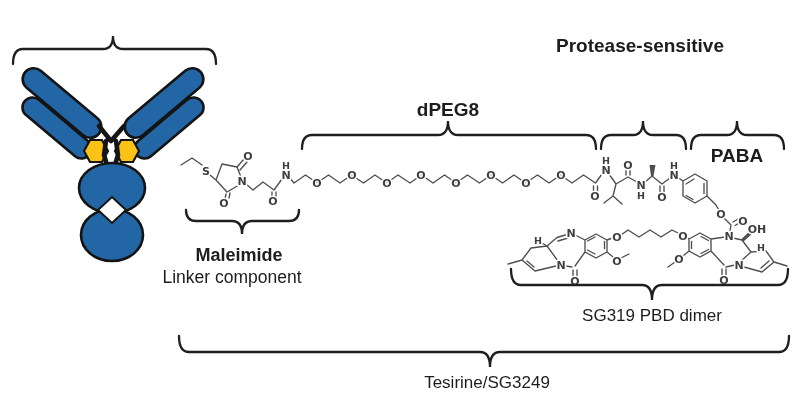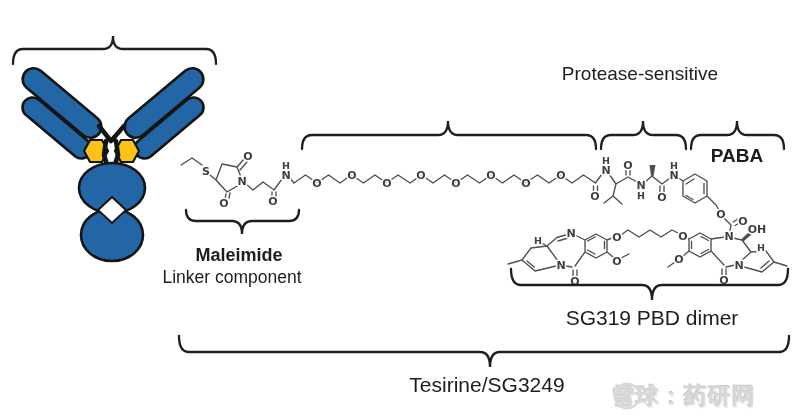--- a/index.html
+++ b/index.html
@@ -2,24 +2,24 @@
 <html style="--antibody-blue: #2366a5; --hinge-yellow: #fcc216; --outline-black: #141414; --bond-gray: #4f4f4f; --text-black: #1d1d1d; --brace-black: #1f1f1f; --watermark-gray: #d9d9d9;"><head>
 <meta charset="utf-8">
 <style>
   html,body{margin:0;padding:0;background:#fff;}
   #stage{position:relative;width:800px;height:417px;background:#fff;overflow:hidden;
          font-family:"Liberation Sans",sans-serif;color:var(--text-black,#1d1d1d);}
   #stage svg{position:absolute;left:0;top:0;}
   .label{position:absolute;transform:translateX(-50%);white-space:nowrap;color:var(--text-black,#1d1d1d);}
   .lbl-cd19{font-size:21px;font-weight:400;}
   .lbl-bold{font-size:19px;font-weight:700;}
-  .lbl-protease{font-size:19px;font-weight:400;line-height:22px;text-align:right;margin-top:28px;}
+  .lbl-protease{font-size:19px;font-weight:700;line-height:22px;text-align:right;}
   .lbl-maleimide{font-size:18px;font-weight:700;}
   .lbl-sub{font-size:17.5px;font-weight:400;}
-  .lbl-plain{font-size:21px;font-weight:400;}
+  .lbl-plain{font-size:17px;font-weight:400;}
   .bond{stroke:var(--bond-gray,#4f4f4f);stroke-width:1.35;fill:none;stroke-linecap:round;stroke-linejoin:round;}
   .wedge{fill:var(--bond-gray,#4f4f4f);stroke:none;}
   .brace{stroke:var(--brace-black,#1f1f1f);stroke-width:2.3;fill:none;stroke-linecap:round;}
   .chain{fill:var(--antibody-blue,#2366a5);stroke:var(--outline-black,#141414);stroke-width:2.6;}
   .fc{fill:var(--antibody-blue,#2366a5);stroke:var(--outline-black,#141414);stroke-width:2.6;}
   .hex{fill:var(--hinge-yellow,#fcc216);stroke:var(--outline-black,#141414);stroke-width:2.2;}
   .hinge{stroke:var(--outline-black,#141414);stroke-width:4.6;fill:none;stroke-linecap:round;stroke-linejoin:round;}
   .diamond{fill:#fff;stroke:var(--outline-black,#141414);stroke-width:2;}
   .atom{font-family:"DejaVu Sans",sans-serif;font-size:11px;font-weight:600;fill:#3f3f3f;
         text-anchor:middle;dominant-baseline:central;paint-order:stroke;stroke:#fff;stroke-width:3.2px;stroke-linejoin:round;}
@@ -119,33 +119,26 @@
       <path class="brace" d="M511,269 Q511,285 521,285 L642,285 Q652,285 652,300 Q652,285 662,285 L778,285 Q788,285 788,269"></path>
       <path class="brace" d="M179,336 Q179,352 189,352 L480,352 Q490,352 490,367 Q490,352 500,352 L779,352 Q789,352 789,336"></path>
     </g>
   </svg>
 
 
   <div class="label lbl-protease" style="left:640px;top:35px;">
     <div>Protease-sensitive</div>
   </div>
 
+  <div class="label lbl-bold" style="left:448px;top:99px;">dPEG8</div>
 
   <div class="label lbl-bold" style="left:737px;top:99px;margin-top:46px;">PABA</div>
 
   <div class="label lbl-sub" style="left:232px;top:267px;">Linker component</div>
 
   <div class="label lbl-maleimide" style="left:239px;top:245px;">Maleimide</div>
 
   <div class="label lbl-plain" style="left:652px;top:306px;">SG319 PBD dimer</div>
 
   <div class="label lbl-plain" style="left:487px;top:373px;">Tesirine/SG3249</div>
 
-  <div id="watermark">
-    <svg width="30" height="30" viewBox="0 0 30 30">
-      <circle class="wm-logo-stroke" cx="15" cy="15" r="12.3"></circle>
-      <path class="wm-logo-stroke" d="M10.5,8.5 Q16,15 10.5,21.5"></path>
-      <path class="wm-logo-stroke" d="M19.5,8.5 Q14,15 19.5,21.5"></path>
-    </svg>
-    <span class="wm-text">雪球：药研网</span>
-  </div>
 
 </div>
 
 </body></html>

